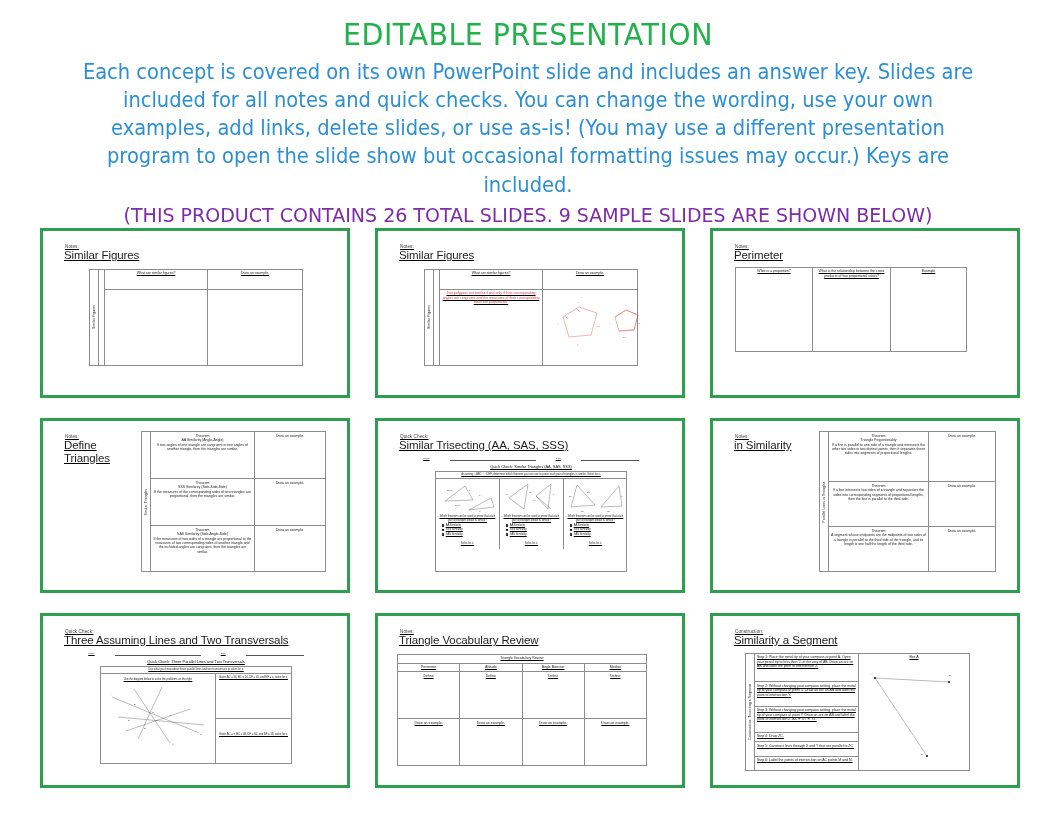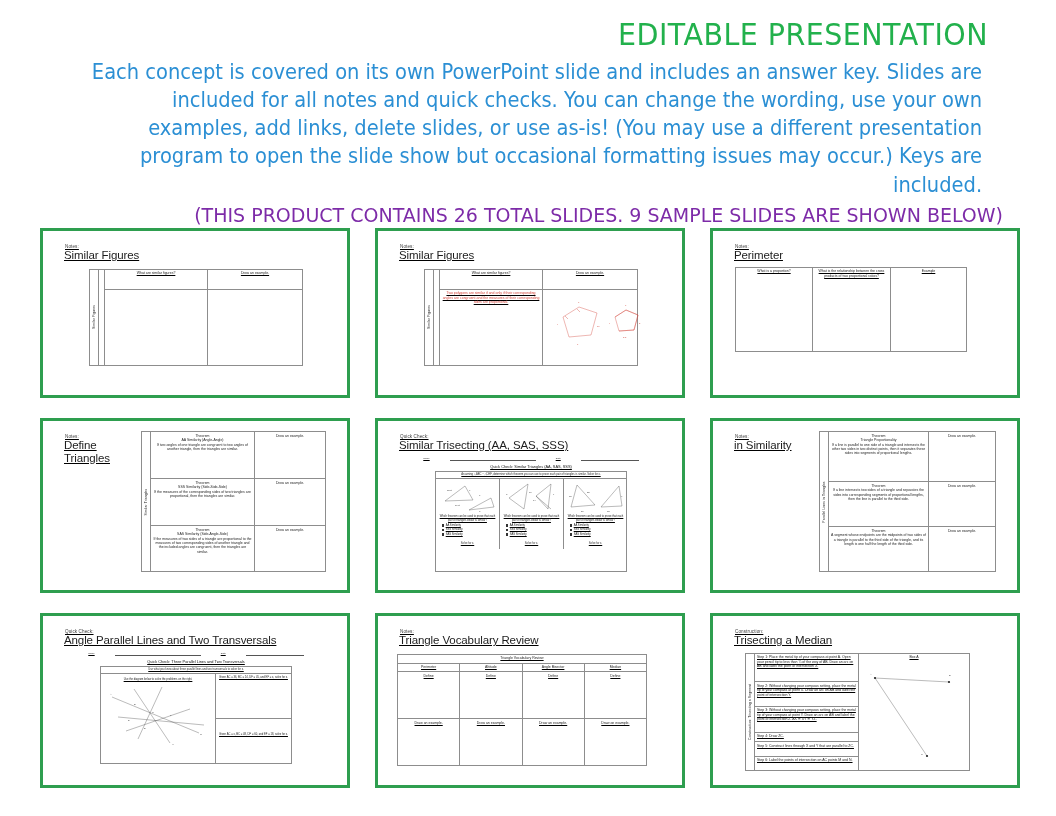--- a/index.html
+++ b/index.html
@@ -7,21 +7,21 @@
   body {
     width: 1056px;
     height: 816px;
     background: #ffffff;
     font-family: "Liberation Sans", sans-serif;
     overflow: hidden;
     position: relative;
   }
 
   
-  #header { padding: 18px 28px 0 28px; text-align: right; }
+  #header { padding: 18px 28px 0 28px; text-align: center; }
 
   .hdr-title {
     font-family: "DejaVu Sans", sans-serif;
     font-size: 31px;
     letter-spacing: .5px;
     color: #22b14c;
     font-weight: 400;
     line-height: 1.05;
     transform: scaleX(.92);
   }
@@ -437,21 +437,21 @@
           <td>Draw an example.</td>
         </tr>
       </tbody>
         </table>
     </div>
   </div>
 
   <div class="slide">
     <div class="slide-inner">
       <div class="kicker">Quick Check:</div>
-      <div class="headline">Angle Parallel Lines and Two Transversals</div>
+      <div class="headline">Three Assuming Lines and Two Transversals</div>
       <div class="ws-namerow">
         <span class="lbl">Name</span>
         <span class="rule"></span>
         <span class="lbl">Date</span>
         <span class="rule short"></span>
       </div>
       <div class="ws-title">Quick Check: Three Parallel Lines and Two Transversals</div>
       <div class="ws-frame" style="width:192px;height:98px;">
         <div class="ws-instr">Use what you know about three parallel lines and two transversals to solve for x.</div>
         <div class="ws-cols" style="height:90px;">
@@ -510,21 +510,21 @@
           <td>Draw an example.</td>
         </tr>
       </tbody>
         </table>
     </div>
   </div>
 
   <div class="slide">
     <div class="slide-inner">
       <div class="kicker">Construction:</div>
-      <div class="headline">Trisecting a Median</div>
+      <div class="headline">Similarity a Segment</div>
       <table class="mt" style="width:225px;height:118px;margin:6px 0 0 22px;">
         <tbody>
             <tr>
           <td class="vert" rowspan="6">
             <span>Construction: Trisecting a Segment</span>
           </td>
           <td style="width:104px;height:26px;text-align:left;">Step 1: Place the metal tip of your compass at point A. Open your pencil tip to less than ⅓ of the way of AB. Draw an arc on AB and label the point of intersection X.</td>
           <td rowspan="6" style="vertical-align:top;">
             <div>Box A</div>
             <svg width="100" height="104" viewBox="0 0 100 104">

